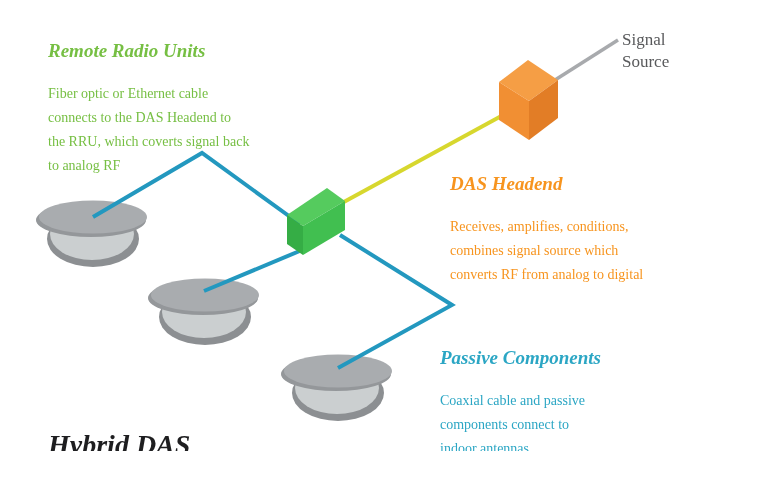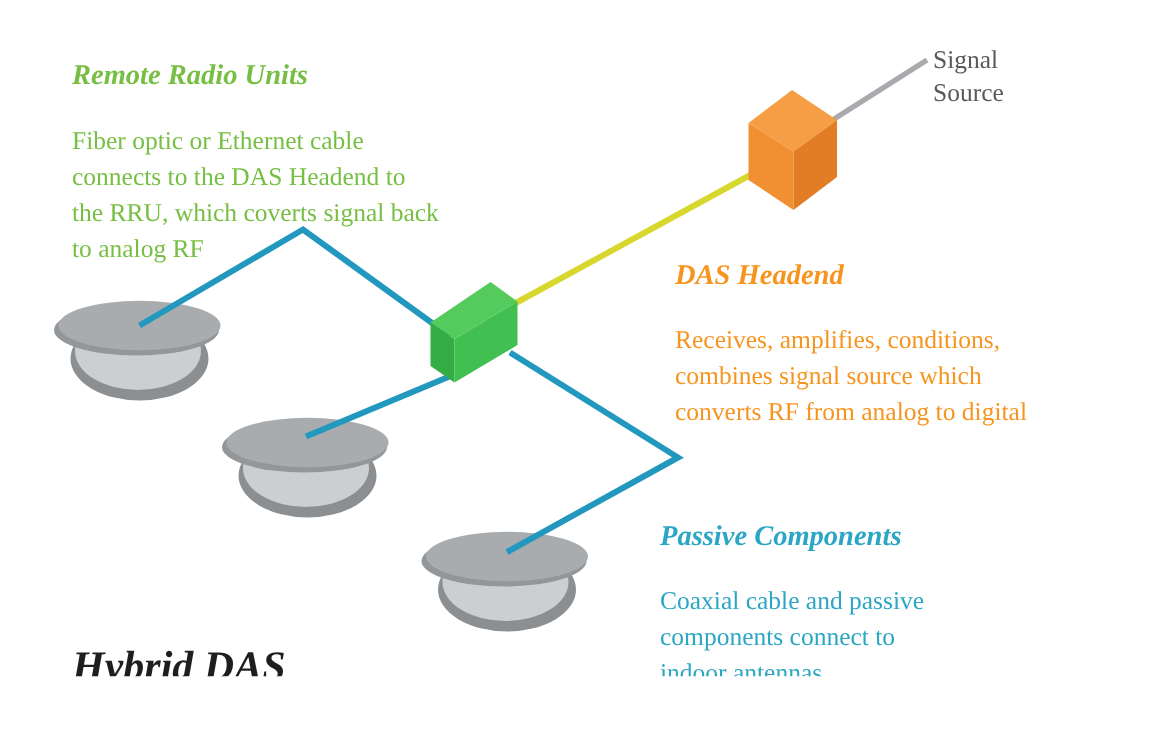--- a/index.html
+++ b/index.html
@@ -3,21 +3,21 @@
 <meta charset="utf-8">
 <style>
   html,body { margin:0; padding:0; background:#ffffff; }
   .stage {
     position:relative; width:768px; height:451px; background:#ffffff;
     font-family:Liberation Serif, serif; overflow:hidden;
   }
   .stage svg { position:absolute; left:0; top:0; }
   .anno { position:absolute; white-space:pre-line; }
   .anno-title { font-weight:bold; font-style:italic; font-size:19px; line-height:24px; margin-bottom:1px; }
-  .anno-body { font-size:17px; line-height:24px; }
+  .anno-body { font-size:14px; line-height:24px; }
   .anno-rru { left:48px; top:21px; width:330px; }
   .anno-headend { left:450px; top:154px; width:300px; }
   .anno-passive { left:440px; top:328px; width:300px; }
   .signal-label { position:absolute; left:622px; top:29px; font-size:17px; line-height:22px; white-space:pre-line; }
   .diagram-label { position:absolute; left:48px; top:429px; font-size:28px; font-weight:bold; font-style:italic; }
 </style>
 </head>
 <body>
 
 <div class="stage">

